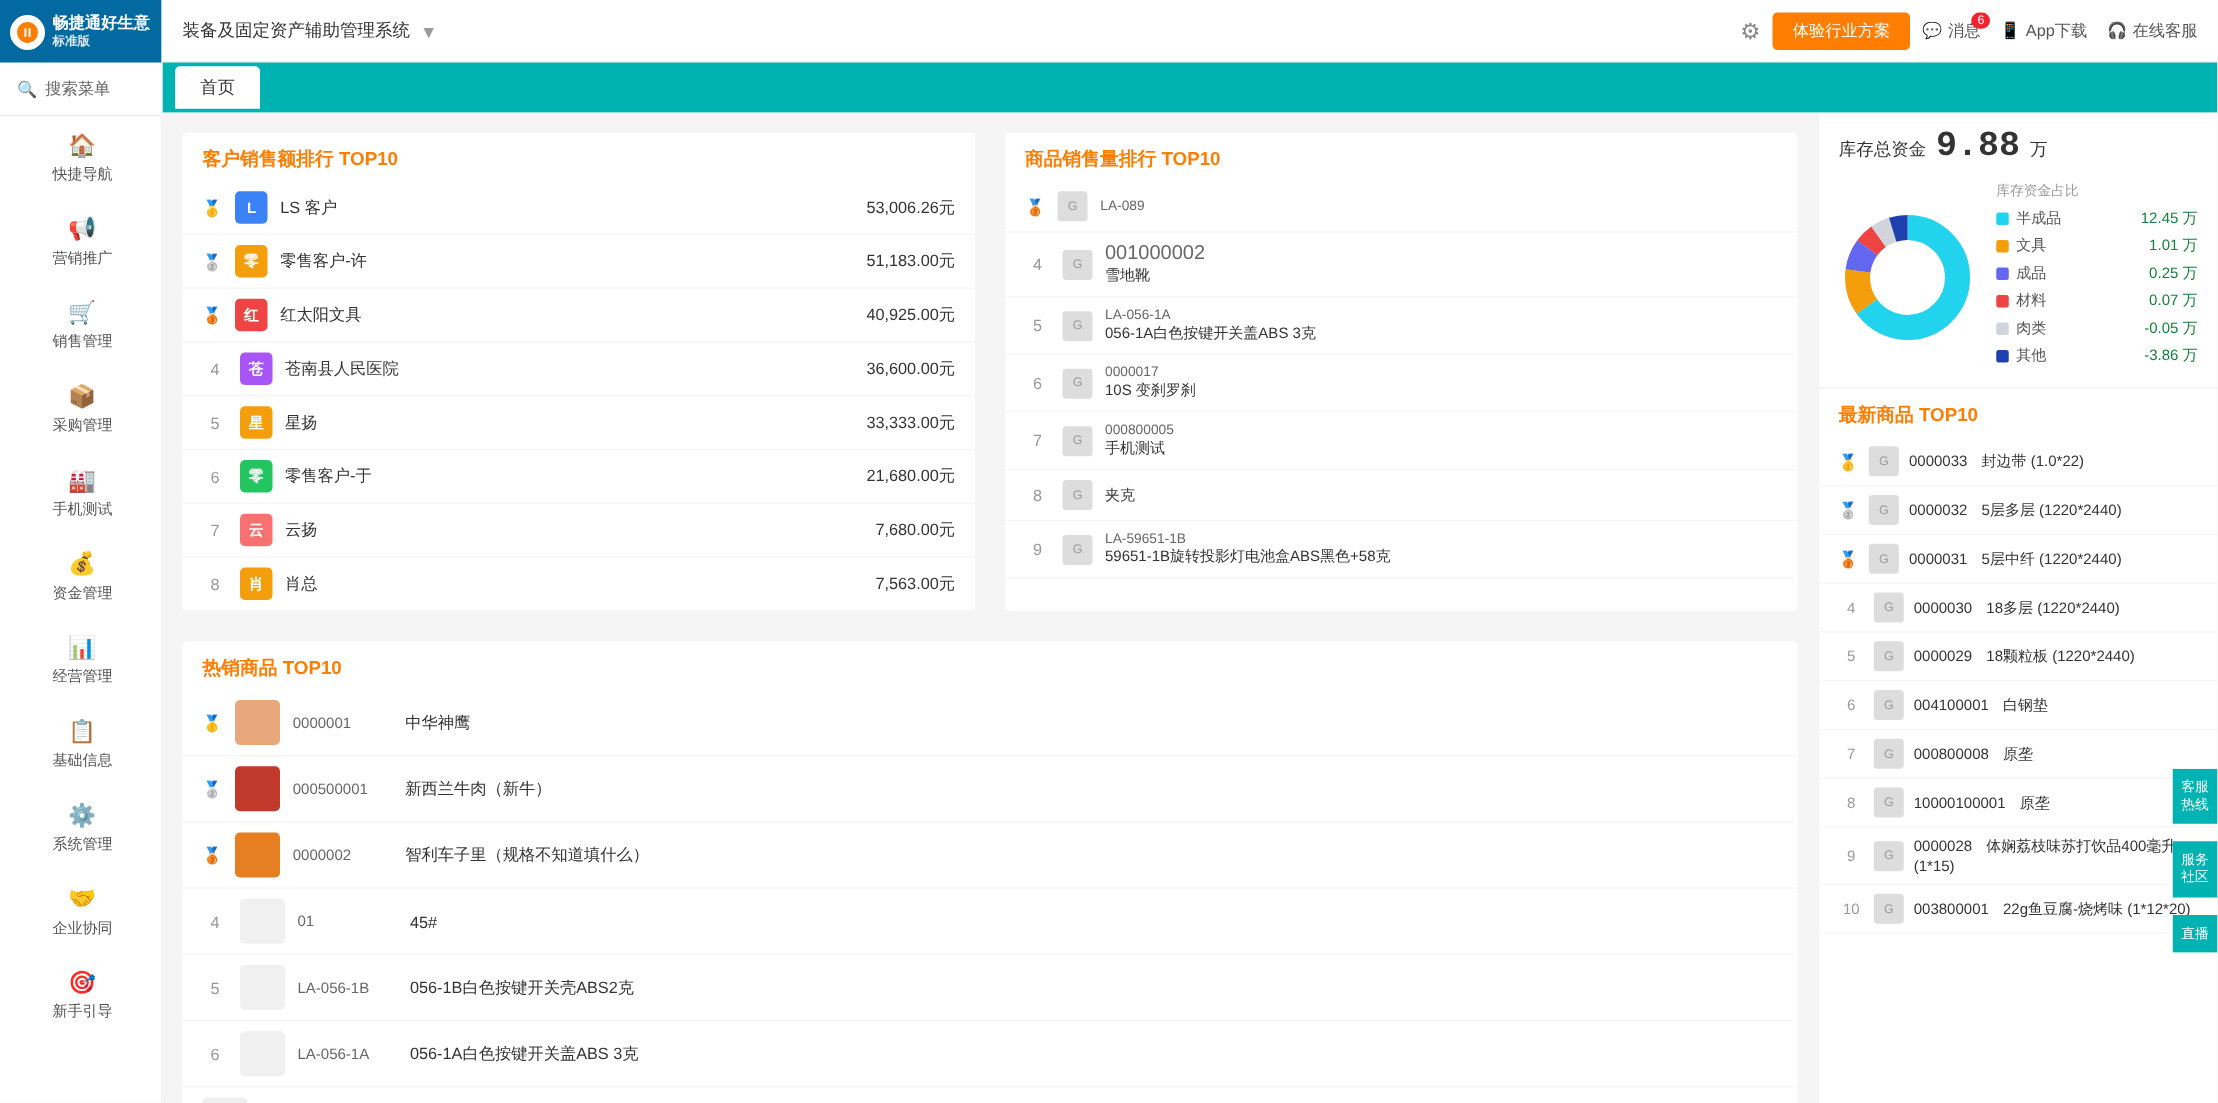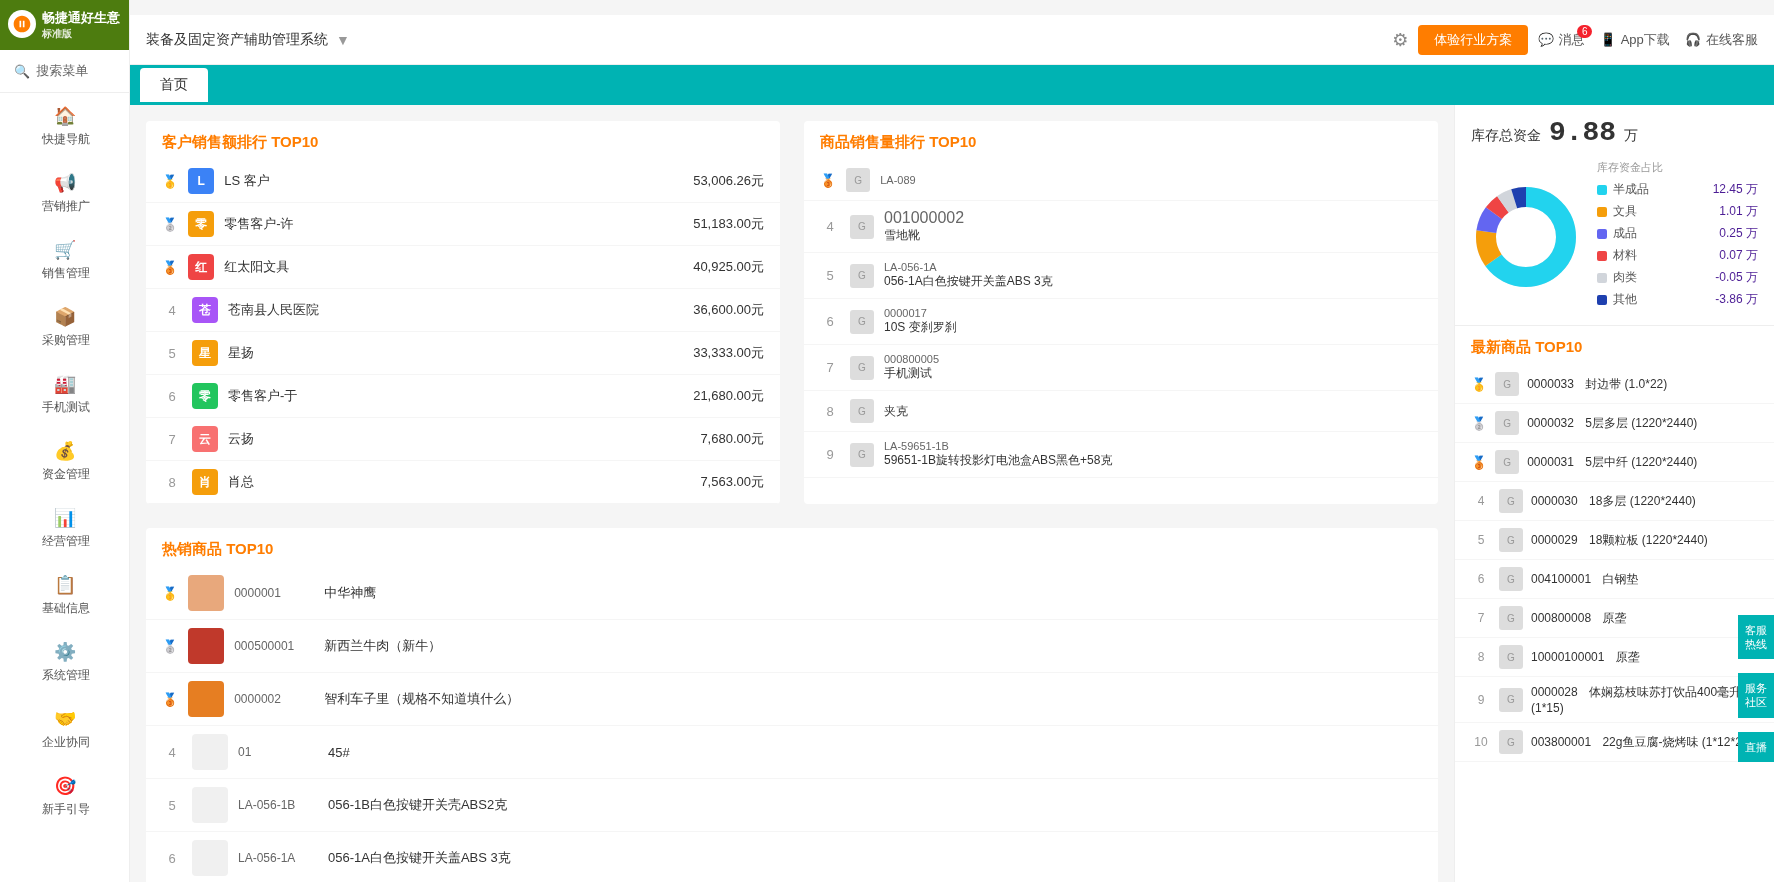--- a/index.html
+++ b/index.html
@@ -1,36 +1,36 @@
 <!DOCTYPE html>
 <html><head>
   <meta charset="utf-8">
   <style>
     * { margin: 0; padding: 0; box-sizing: border-box; }
     body { font-family: 'Microsoft YaHei', Arial, sans-serif; font-size: 13px; background: #f5f5f5; display: flex; width: 1774px; min-height: 882px; overflow: hidden; }
 
     
     .sidebar { width: 130px; background: #fff; border-right: 1px solid #eee; display: flex; flex-direction: column; height: 882px; flex-shrink: 0; }
-    .sidebar-header { background: #4d7c0f; color: #fff; padding: 10px 8px; font-size: 13px; font-weight: bold; display: flex; align-items: flex-start; gap: 6px; height: 50px; }
+    .sidebar-header { background: #0369a1; color: #fff; padding: 10px 8px; font-size: 13px; font-weight: bold; display: flex; align-items: flex-end; gap: 6px; height: 50px; }
     .sidebar-header-icon { width: 28px; height: 28px; background: #fff; border-radius: 50%; display: flex; align-items: center; justify-content: center; }
     .sidebar-header-icon svg { width: 20px; height: 20px; }
     .sidebar-header-text { display: flex; flex-direction: column; line-height: 1.3; }
     .sidebar-header-text span:first-child { font-size: 13px; }
     .sidebar-header-text span:last-child { font-size: 10px; opacity: 0.9; }
     .sidebar-search { padding: 8px; border-bottom: 1px solid #eee; }
     .sidebar-search-btn { width: 100%; background: none; border: none; color: #666; font-size: 13px; cursor: pointer; display: flex; align-items: center; gap: 6px; padding: 4px 6px; }
     .sidebar-nav { flex: 1; overflow-y: auto; }
     .sidebar-item { display: flex; flex-direction: column; align-items: center; padding: 12px 8px; cursor: pointer; color: #555; font-size: 12px; border-left: 3px solid transparent; gap: 4px; }
     .sidebar-item-icon { font-size: 18px; }
 
     
     .main { flex: 1; display: flex; flex-direction: column; overflow: hidden; }
 
     
-    .topbar { height: 50px; background: #fff; border-bottom: 1px solid #eee; display: flex; align-items: center; padding: 0 16px; gap: 10px; margin-top: 15px; }
+    .topbar { height: 50px; background: #fff; border-bottom: 1px solid #eee; display: flex; align-items: center; padding: 0 16px; gap: 10px; }
     .topbar-title { font-size: 14px; color: #333; flex: 1; display: flex; align-items: center; gap: 8px; }
     .topbar-settings { color: #888; cursor: pointer; font-size: 18px; }
     .topbar-trial-btn { background: #ff7d00; color: #fff; border: none; border-radius: 4px; padding: 6px 16px; cursor: pointer; font-size: 13px; }
     .topbar-right { display: flex; align-items: center; gap: 16px; margin-left: auto; }
     .topbar-icon-btn { display: flex; align-items: center; gap: 4px; color: #555; cursor: pointer; font-size: 13px; position: relative; }
     .badge { background: #f5222d; color: #fff; border-radius: 10px; font-size: 10px; padding: 1px 5px; position: absolute; top: -6px; right: -8px; }
 
     
     .tabbar { background: #00b3b3; display: flex; align-items: center; height: 40px; padding: 0 10px; }
     .tabbar-tab { padding: 8px 20px; color: #fff; font-size: 14px; cursor: pointer; border-radius: 4px 4px 0 0; background: rgba(255,255,255,0.15); }
@@ -61,21 +61,21 @@
     .right-section { padding: 12px 16px; border-bottom: 1px solid #eee; }
     .inventory-total { font-size: 14px; color: #333; margin-bottom: 12px; }
     .inventory-total .amount { font-size: 26px; font-weight: bold; color: #333; }
     .inventory-total .unit { font-size: 14px; color: #333; }
     .chart-container { display: flex; align-items: center; gap: 16px; }
     .donut-chart { position: relative; width: 110px; height: 110px; flex-shrink: 0; }
     .legend { flex: 1; }
     .legend-item { display: flex; align-items: center; gap: 6px; margin-bottom: 5px; font-size: 12px; }
     .legend-dot { width: 10px; height: 10px; border-radius: 2px; flex-shrink: 0; }
     .legend-name { flex: 1; color: #555; }
-    .legend-val { color: #4c1d95; font-weight: 500; }
+    .legend-val { color: #15803d; font-weight: 500; }
 
     .new-products-title { font-size: 15px; font-weight: bold; padding: 12px 16px 8px; color: #333; }
     .new-products-title span { color: #ff7d00; }
     .new-product-row { display: flex; align-items: center; padding: 7px 16px; border-bottom: 1px solid #f5f5f5; gap: 8px; }
     .new-product-num { width: 20px; text-align: center; font-size: 12px; color: #999; }
     .new-product-img { width: 24px; height: 24px; background: #ddd; border-radius: 3px; flex-shrink: 0; display: flex; align-items: center; justify-content: center; font-size: 10px; color: #999; }
     .new-product-info { flex: 1; font-size: 12px; color: #333; }
 
     
     .float-btns { position: fixed; right: 0; bottom: 120px; display: flex; flex-direction: column; gap: 14px; z-index: 1000; }

